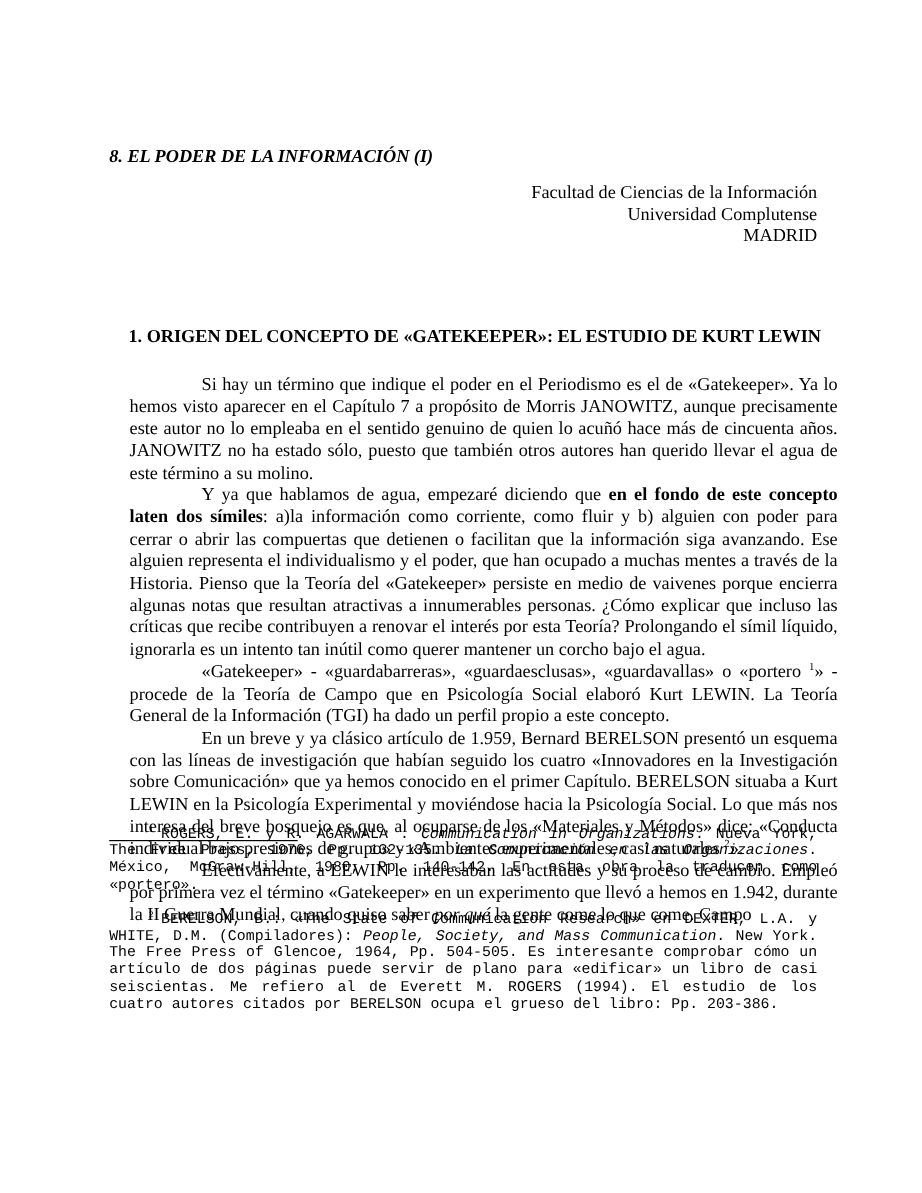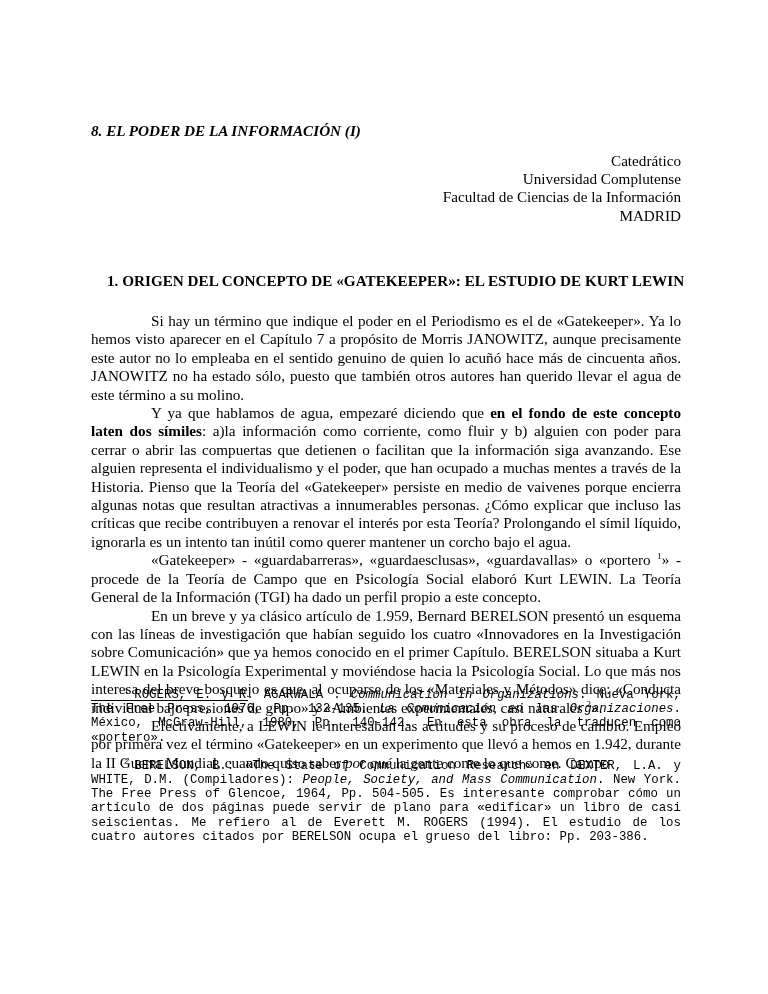--- a/index.html
+++ b/index.html
@@ -2,41 +2,40 @@
 <html><head>
 <meta charset="utf-8">
 <style>
   html, body { margin:0; padding:0; background:#ffffff; }
   body { width:768px; height:994px; position:relative; overflow:hidden; color:#000; }
   .page { position:absolute; left:91px; top:0; width:590px; font-family:"Liberation Serif", serif; font-size:15.2px; line-height:18.4px; }
   .chapter-title { position:absolute; top:122px; left:0; font-weight:bold; font-size:15.2px; margin:0; white-space:nowrap;font-style:italic; }
   .author-block { position:absolute; top:152px; right:0; text-align:right; }
   .author-block div { line-height:18.2px; }
   .section-title { position:absolute; top:256px; left:0; width:590px; font-weight:bold; font-size:15.2px; line-height:18.4px; margin:16px; text-align:justify; text-align-last:left; }
-  .body-text { position:absolute; top:312px; left:0; width:590px; }
+  .body-text { position:absolute; top:312px; left:17px; width:590px; }
   .body-text p { margin:0; text-align:justify; text-indent:60px; }
   .body-text sup { font-size:9px; vertical-align:6px; line-height:0; }
   .rule { position:absolute; top:700px; left:0; width:157px; height:1px; background:#000; }
   .footnotes { position:absolute; top:688px; left:0; width:590px; font-family:"Liberation Mono", monospace; font-size:12.4px; line-height:14.2px; }
   .footnotes p { margin:0 0 14px 0; text-align:justify; text-indent:33px; }
   .footnotes .fn-mark { font-size:7px; vertical-align:5px; line-height:0; margin-right:6px; }
   em { font-style:italic; }
   b { font-weight:bold; }
 </style>
 </head>
 <body>
 
 <div class="page">
 
   <h1 class="chapter-title">8. EL PODER DE LA INFORMACIÓN (I)</h1>
 
   <div class="author-block">
-    <div>Catedrático</div>
+    <div>Facultad de Ciencias de la Información</div>
     <div>Universidad Complutense</div>
-    <div>Facultad de Ciencias de la Información</div>
     <div>MADRID</div>
   </div>
 
   <h2 class="section-title">1. ORIGEN DEL CONCEPTO DE «GATEKEEPER»: EL ESTUDIO DE KURT LEWIN</h2>
 
   <div class="body-text">
     <p>Si hay un término que indique el poder en el Periodismo es el de «Gatekeeper». Ya lo hemos visto aparecer en el Capítulo 7 a propósito de Morris JANOWITZ, aunque precisamente este autor no lo empleaba en el sentido genuino de quien lo acuñó hace más de cincuenta años. JANOWITZ no ha estado sólo, puesto que también otros autores han querido llevar el agua de este término a su molino.</p>
     <p><span>Y ya que hablamos de agua, empezaré diciendo que </span><b>en el fondo de este concepto laten dos símiles</b><span>: a)la información como corriente, como fluir y b) alguien con poder para cerrar o abrir las compuertas que detienen o facilitan que la información siga avanzando. Ese alguien representa el individualismo y el poder, que han ocupado a muchas mentes a través de la Historia. Pienso que la Teoría del «Gatekeeper» persiste en medio de vaivenes porque encierra algunas notas que resultan atractivas a innumerables personas. ¿Cómo explicar que incluso las críticas que recibe contribuyen a renovar el interés por esta Teoría? Prolongando el símil líquido, ignorarla es un intento tan inútil como querer mantener un corcho bajo el agua.</span></p>
     <p><span>«Gatekeeper» - «guardabarreras», «guardaesclusas», «guardavallas» o «portero </span><sup>1</sup><span>» - procede de la Teoría de Campo que en Psicología Social elaboró Kurt LEWIN. La Teoría General de la Información (TGI) ha dado un perfil propio a este concepto.</span></p>
     <p><span>En un breve y ya clásico artículo de 1.959, Bernard BERELSON presentó un esquema con las líneas de investigación que habían seguido los cuatro «Innovadores en la Investigación sobre Comunicación» que ya hemos conocido en el primer Capítulo. BERELSON situaba a Kurt LEWIN en la Psicología Experimental y moviéndose hacia la Psicología Social. Lo que más nos interesa del breve bosquejo es que, al ocuparse de los «Materiales y Métodos» dice: «Conducta individual bajo presiones de grupo» y «Ambientes experimentales, casi naturales </span><sup>2</sup><span>».</span></p>

